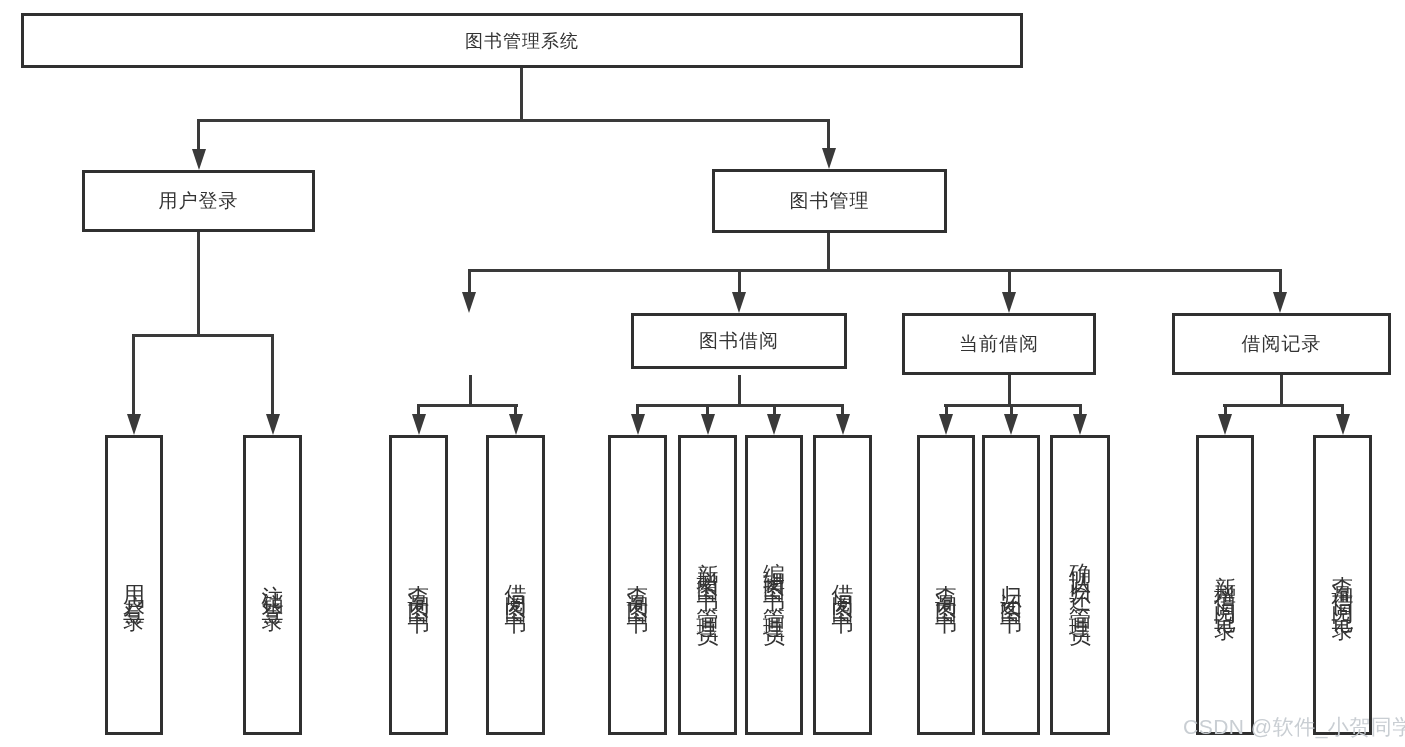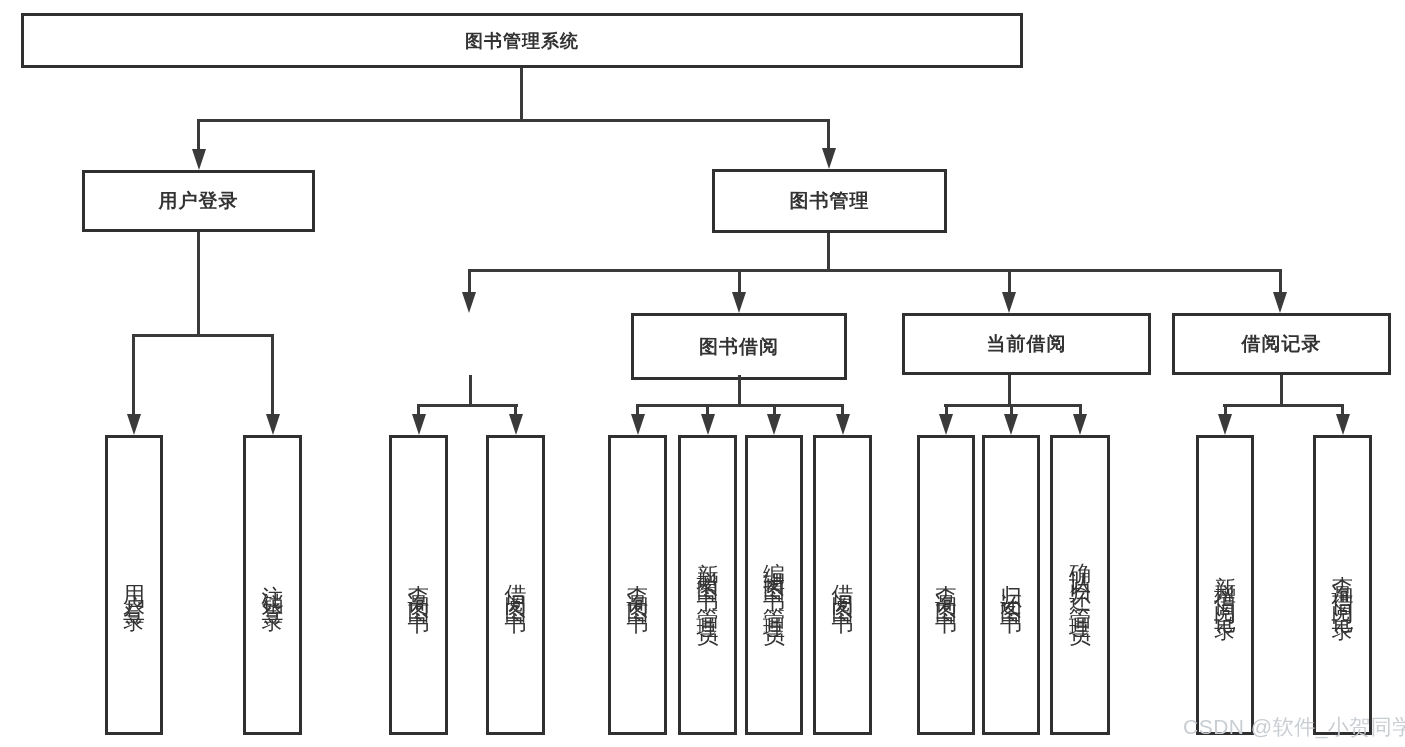--- a/index.html
+++ b/index.html
@@ -4,21 +4,21 @@
 <style>
   html,body{margin:0;padding:0;background:#ffffff;}
   .canvas{
     position:relative;width:1405px;height:747px;background:#ffffff;overflow:hidden;
     font-family:"Liberation Sans","DejaVu Sans",sans-serif;color:#333333;
   }
   .box{
     position:absolute;box-sizing:border-box;background:#ffffff;
     border:3px solid #303030;display:flex;align-items:center;justify-content:center;
   }
-  .hbox{font-size:19px;letter-spacing:1px;font-weight:bold;}
+  .hbox{font-size:19px;letter-spacing:1px;}
   .rootbox{font-size:18px;}
   .leaf{z-index:2;}
   .vtext{
     writing-mode:vertical-rl;text-orientation:mixed;
     font-size:22px;letter-spacing:9px;line-height:1;white-space:nowrap;
   }
   .vline{position:absolute;width:3px;background:#3a3a3a;}
   .hline{position:absolute;height:3px;background:#3a3a3a;}
   .arrow{
     position:absolute;width:0;height:0;
@@ -64,24 +64,24 @@
   <div class="hline" style="left:468px;top:269px;width:813px;"></div>
   <div class="vline" style="left:468px;top:269px;height:26px;"></div>
   <div class="arrow" style="left:462px;top:292px;"></div>
   <div class="vline" style="left:738px;top:269px;height:26px;"></div>
   <div class="arrow" style="left:732px;top:292px;"></div>
   <div class="vline" style="left:1008px;top:269px;height:26px;"></div>
   <div class="arrow" style="left:1002px;top:292px;"></div>
   <div class="vline" style="left:1279px;top:269px;height:26px;"></div>
   <div class="arrow" style="left:1273px;top:292px;"></div>
 
-  <div class="box hbox" style="left:631px;top:313px;width:216px;height:67px;">
+  <div class="box hbox" style="left:631px;top:313px;width:216px;height:56px;">
     <span>图书借阅</span>
   </div>
-  <div class="box hbox" style="left:902px;top:313px;width:249px;height:62px;">
+  <div class="box hbox" style="left:902px;top:313px;width:194px;height:62px;">
     <span>当前借阅</span>
   </div>
   <div class="box hbox" style="left:1172px;top:313px;width:219px;height:62px;">
     <span>借阅记录</span>
   </div>
 
   <div class="vline" style="left:469px;top:375px;height:31px;"></div>
   <div class="hline" style="left:417px;top:404px;width:101px;"></div>
   <div class="vline" style="left:417px;top:404px;height:12px;"></div>
   <div class="arrow" style="left:412px;top:414px;"></div>

